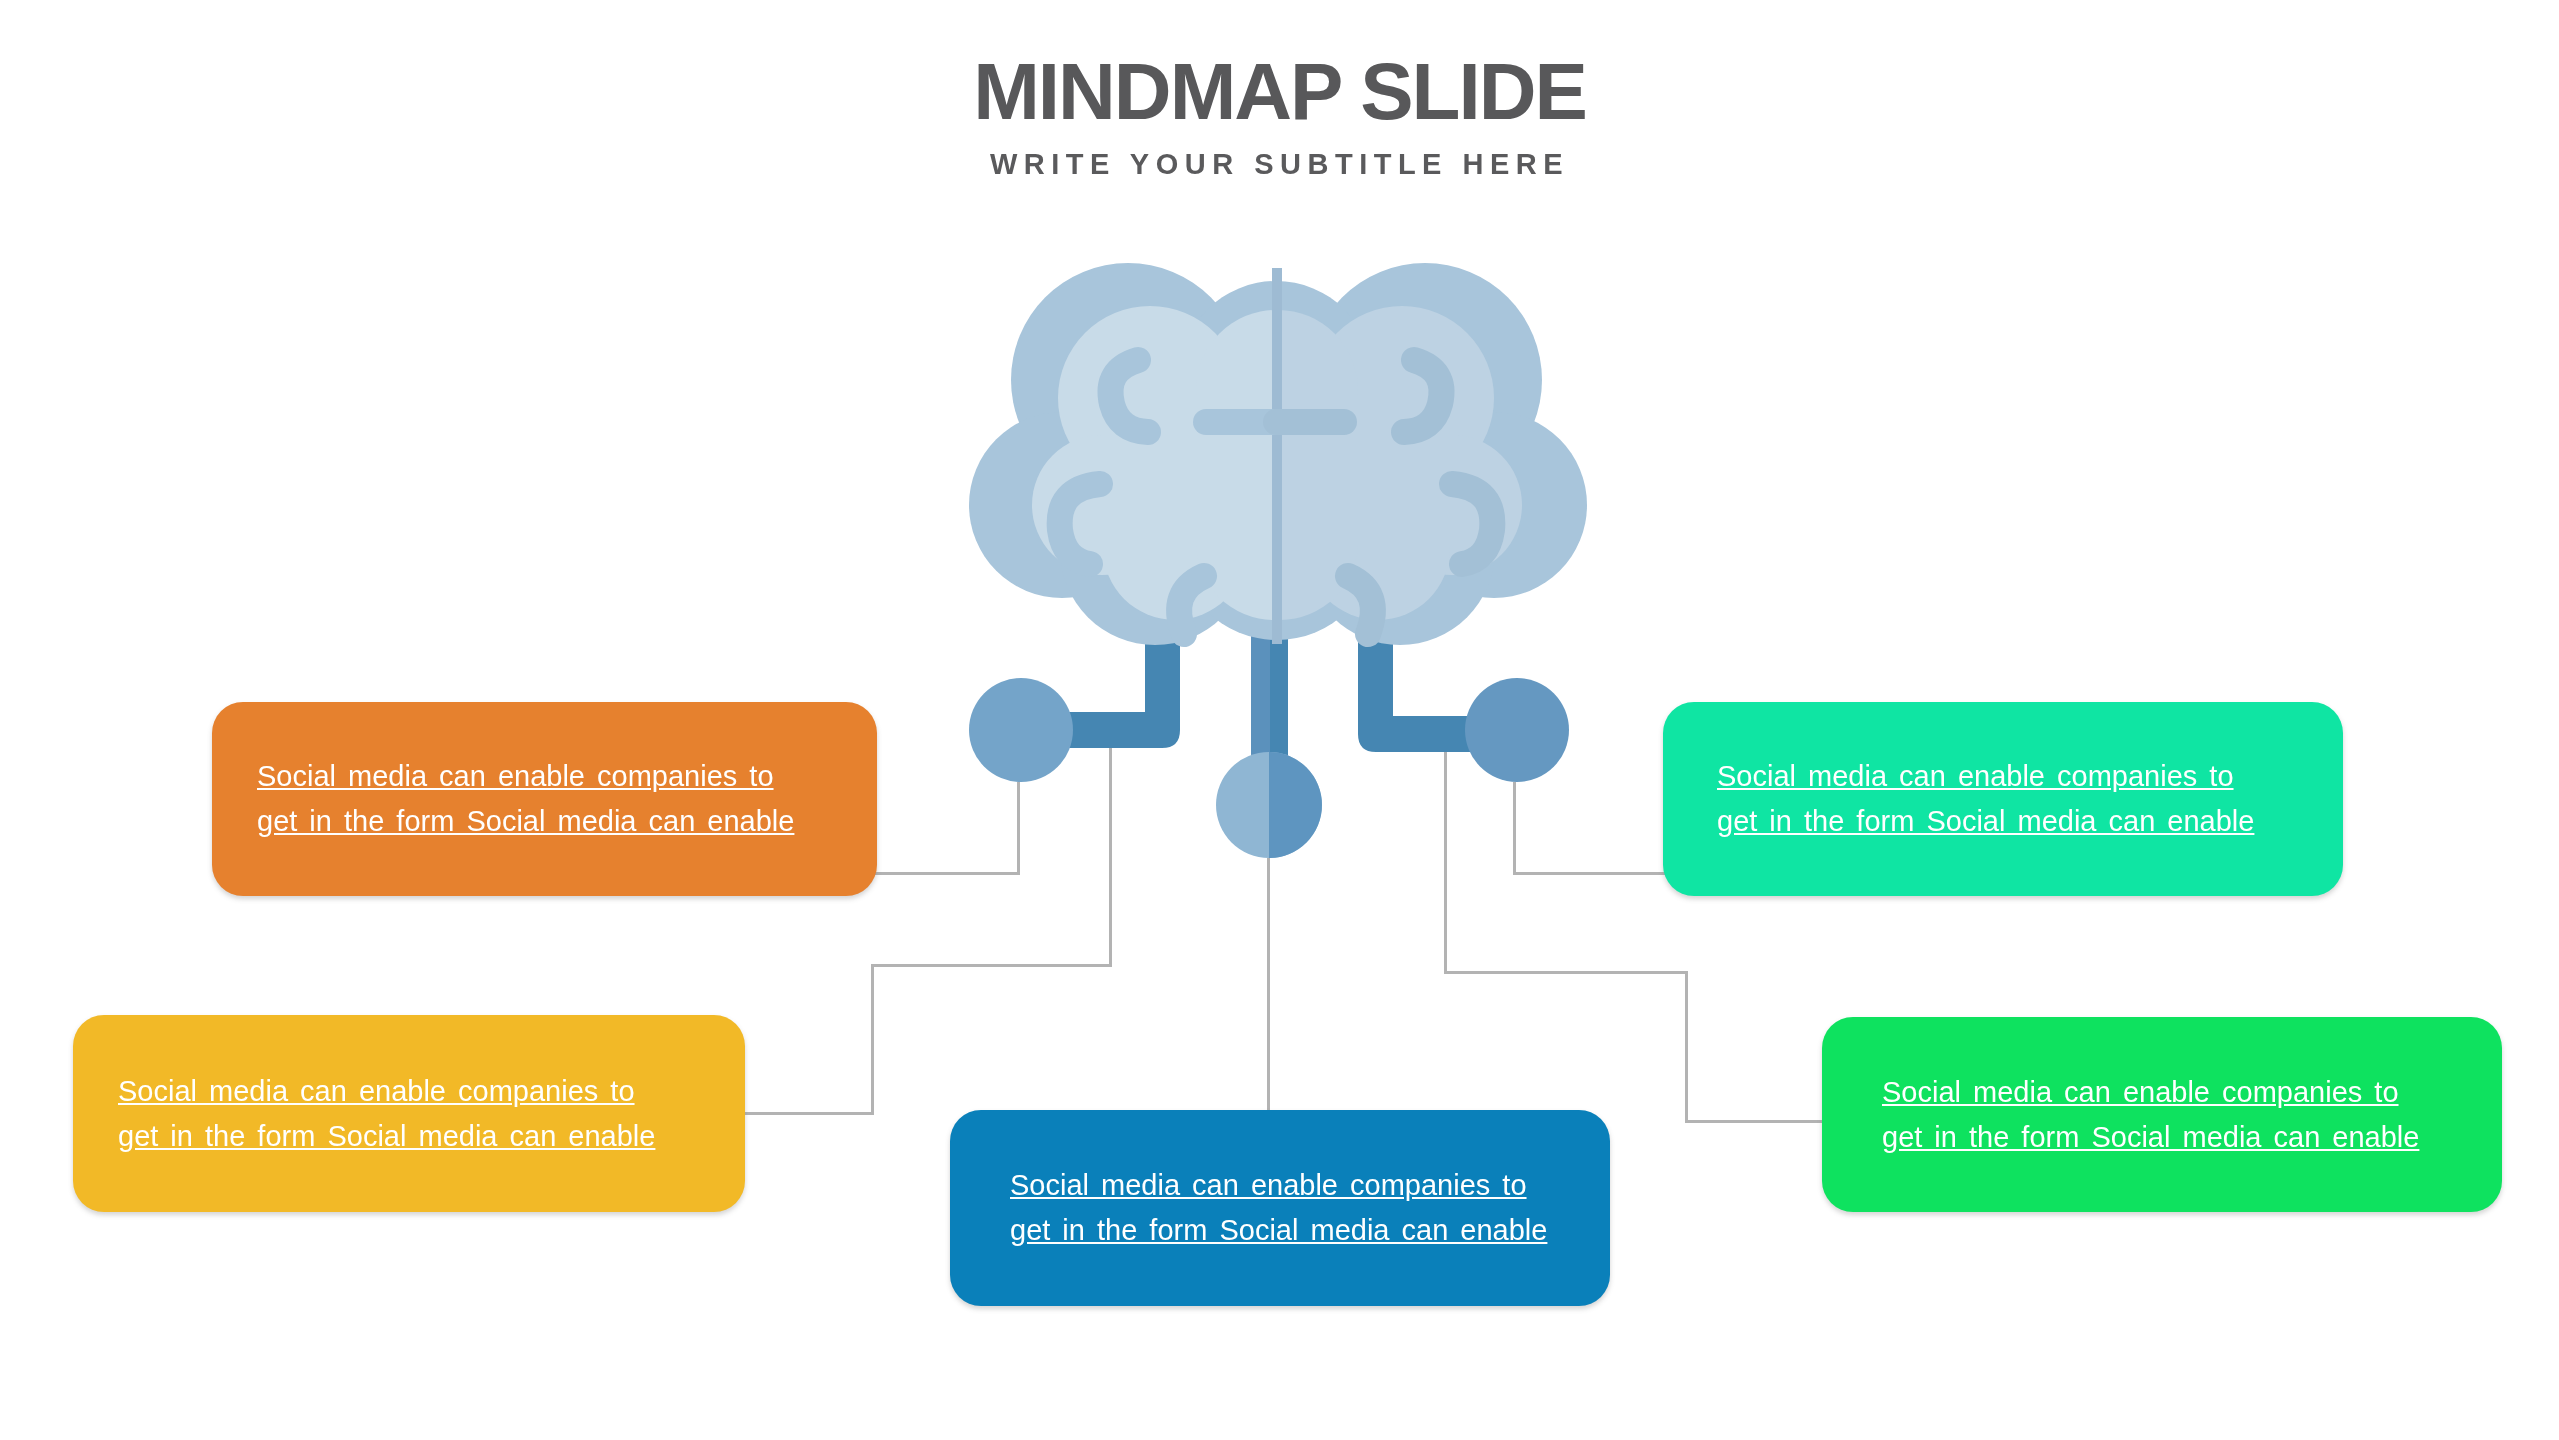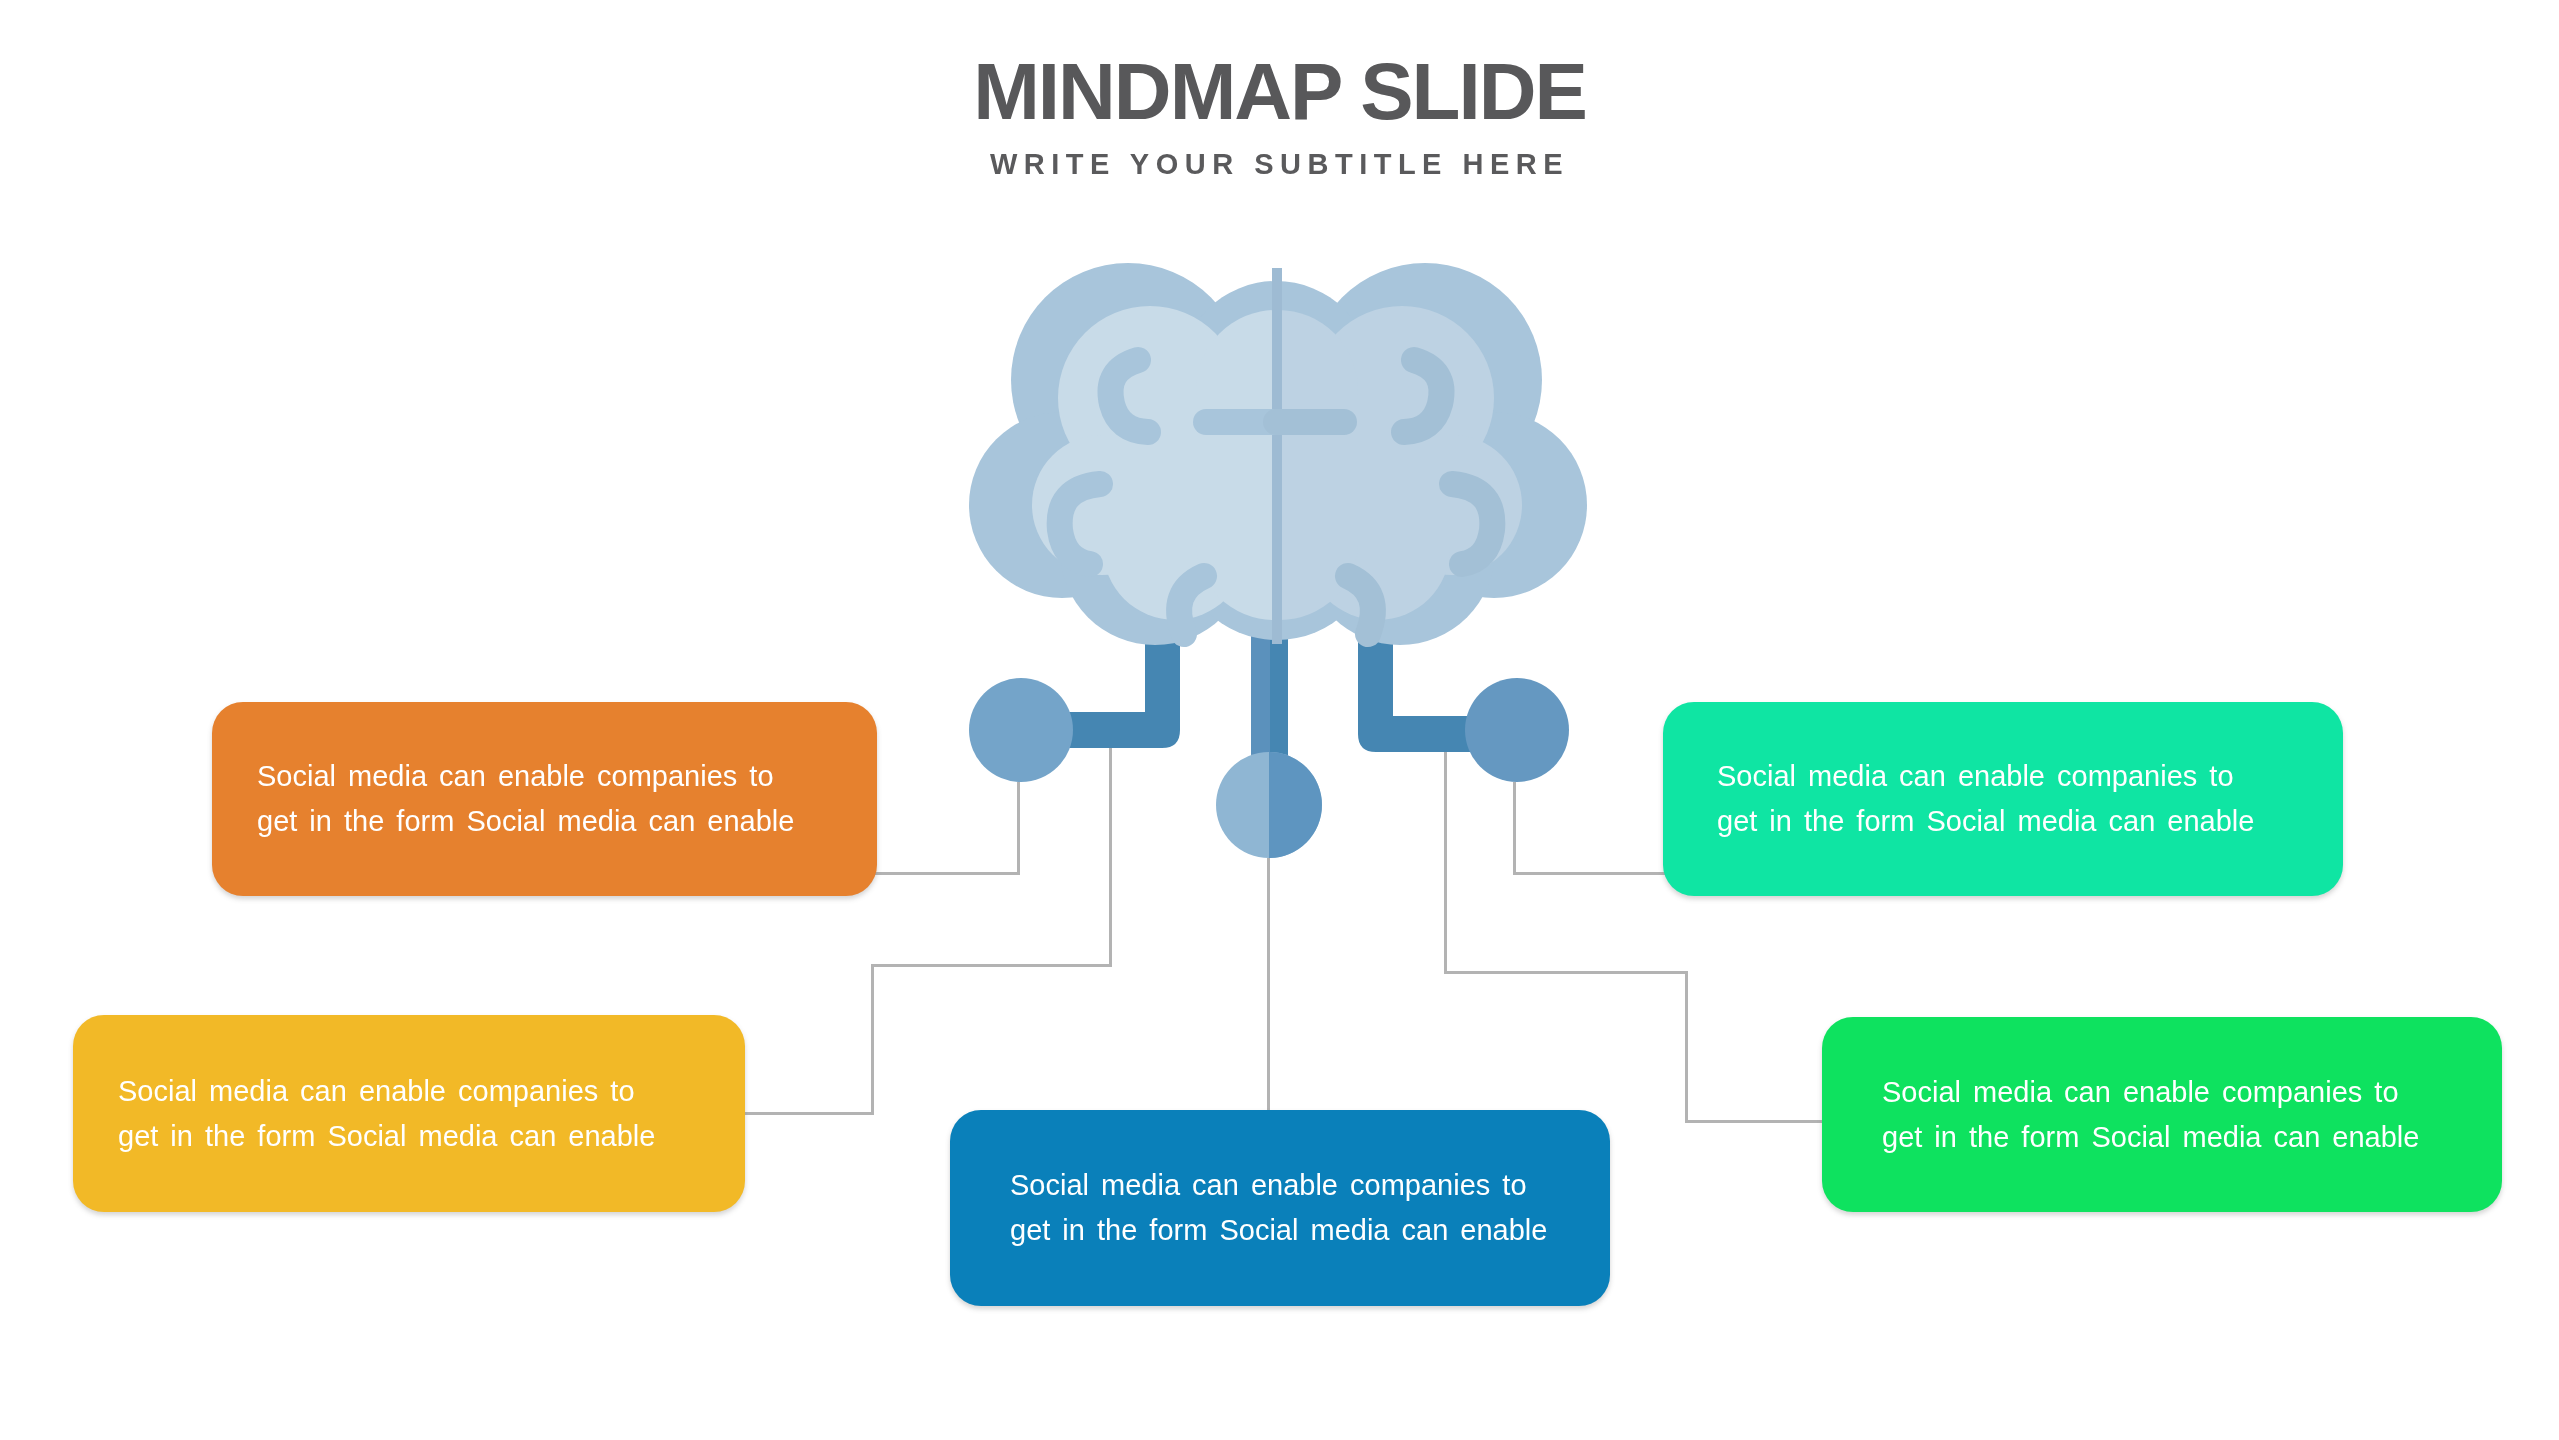--- a/index.html
+++ b/index.html
@@ -14,21 +14,21 @@
   .cline{position:absolute;background:#B3B3B3;z-index:1;}
 
   
   .brain-svg{position:absolute;left:900px;top:245px;width:760px;height:650px;z-index:2;}
 
   
   .node{position:absolute;border-radius:31px;z-index:3;display:flex;flex-direction:column;
         justify-content:center;padding:0 30px 0 45px;box-sizing:border-box;
         box-shadow:0 3px 5px rgba(100,100,100,0.28);}
   .node .txt{color:#ffffff;font-size:29px;line-height:45px;font-weight:normal;
-        word-spacing:4px;white-space:nowrap;}
+        word-spacing:4px;white-space:nowrap;text-decoration:underline;}
   .node-orange{left:212px;top:702px;width:665px;height:194px;}
   .node-teal{left:1663px;top:702px;width:680px;height:194px;padding-left:54px;}
   .node-yellow{left:73px;top:1015px;width:672px;height:197px;}
   .node-blue{left:950px;top:1110px;width:660px;height:196px;padding-left:60px;}
   .node-green{left:1822px;top:1017px;width:680px;height:195px;padding-left:60px;}
 
   
   .l1v{left:1017px;top:782px;width:3px;height:93px;}
   .l1h{left:875px;top:872px;width:145px;height:3px;}
   .l2v1{left:1109px;top:748px;width:3px;height:219px;}

